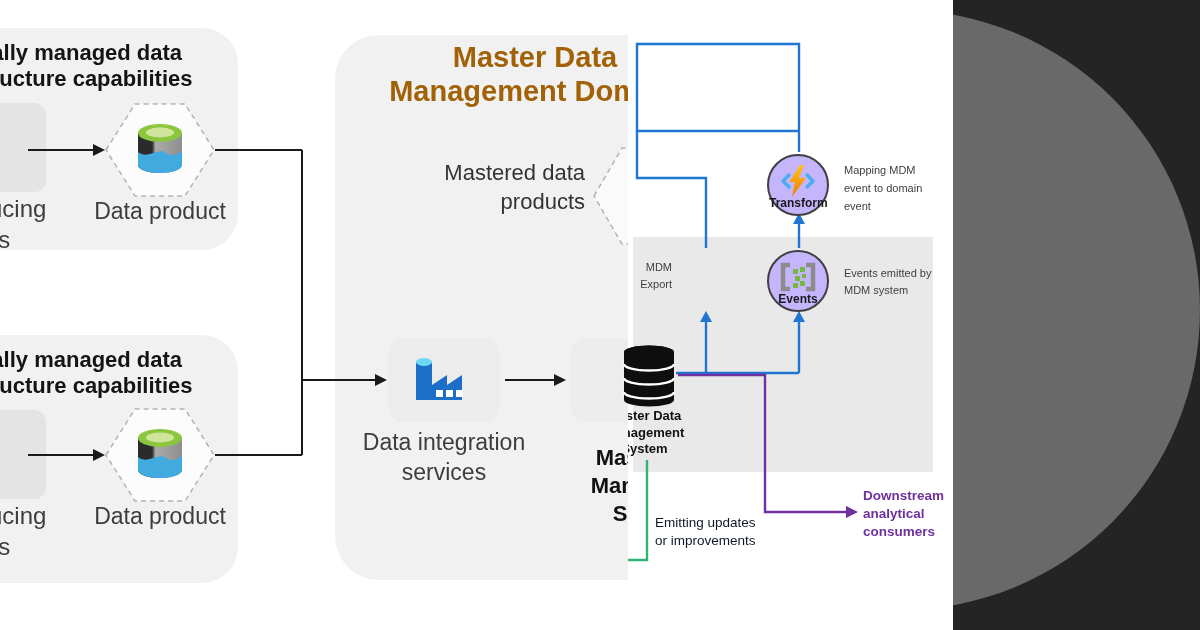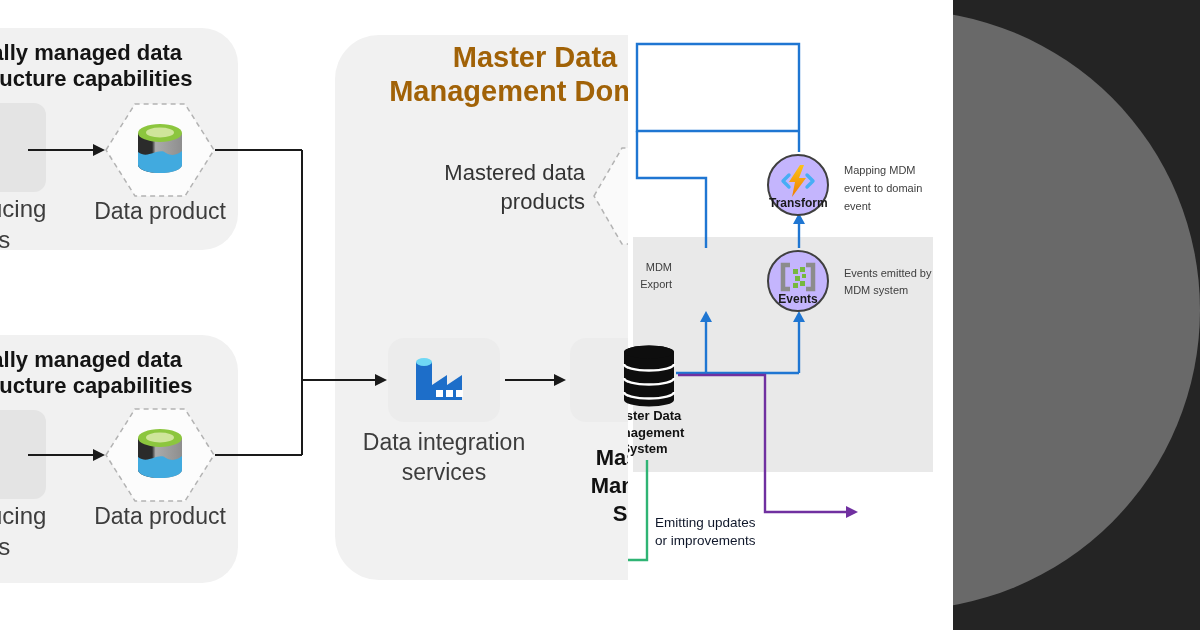--- a/index.html
+++ b/index.html
@@ -199,19 +199,22 @@
       <path d="M2,20 A25,6.5 0 0 0 52,20" stroke="#fff" stroke-width="2.5" fill="none"></path>
       <path d="M2,34 A25,6.5 0 0 0 52,34" stroke="#fff" stroke-width="2.5" fill="none"></path>
       <path d="M2,48 A25,6.5 0 0 0 52,48" stroke="#fff" stroke-width="2.5" fill="none"></path>
     </svg>
     <div class="abs pre" style="left:-31px;top:408px;width:95px;text-align:center;font-weight:bold;font-size:13px;line-height:16.5px;color:#111;">Master Data
 Management
 System</div>
 
     <div class="abs note pre" style="left:27px;top:514px;width:120px;font-size:13.5px;line-height:17.5px;color:#0f172a;">Emitting updates
 or improvements</div>
+    <div class="abs pre" style="left:235px;top:487px;width:100px;font-weight:bold;font-size:13.5px;line-height:18px;color:#7030a0;">Downstream
+analytical
+consumers</div>
   </div>
 
   <div id="dark-panel">
     <div id="panel-circle"></div>
   </div>
 
 </div>
 
 </body></html>

